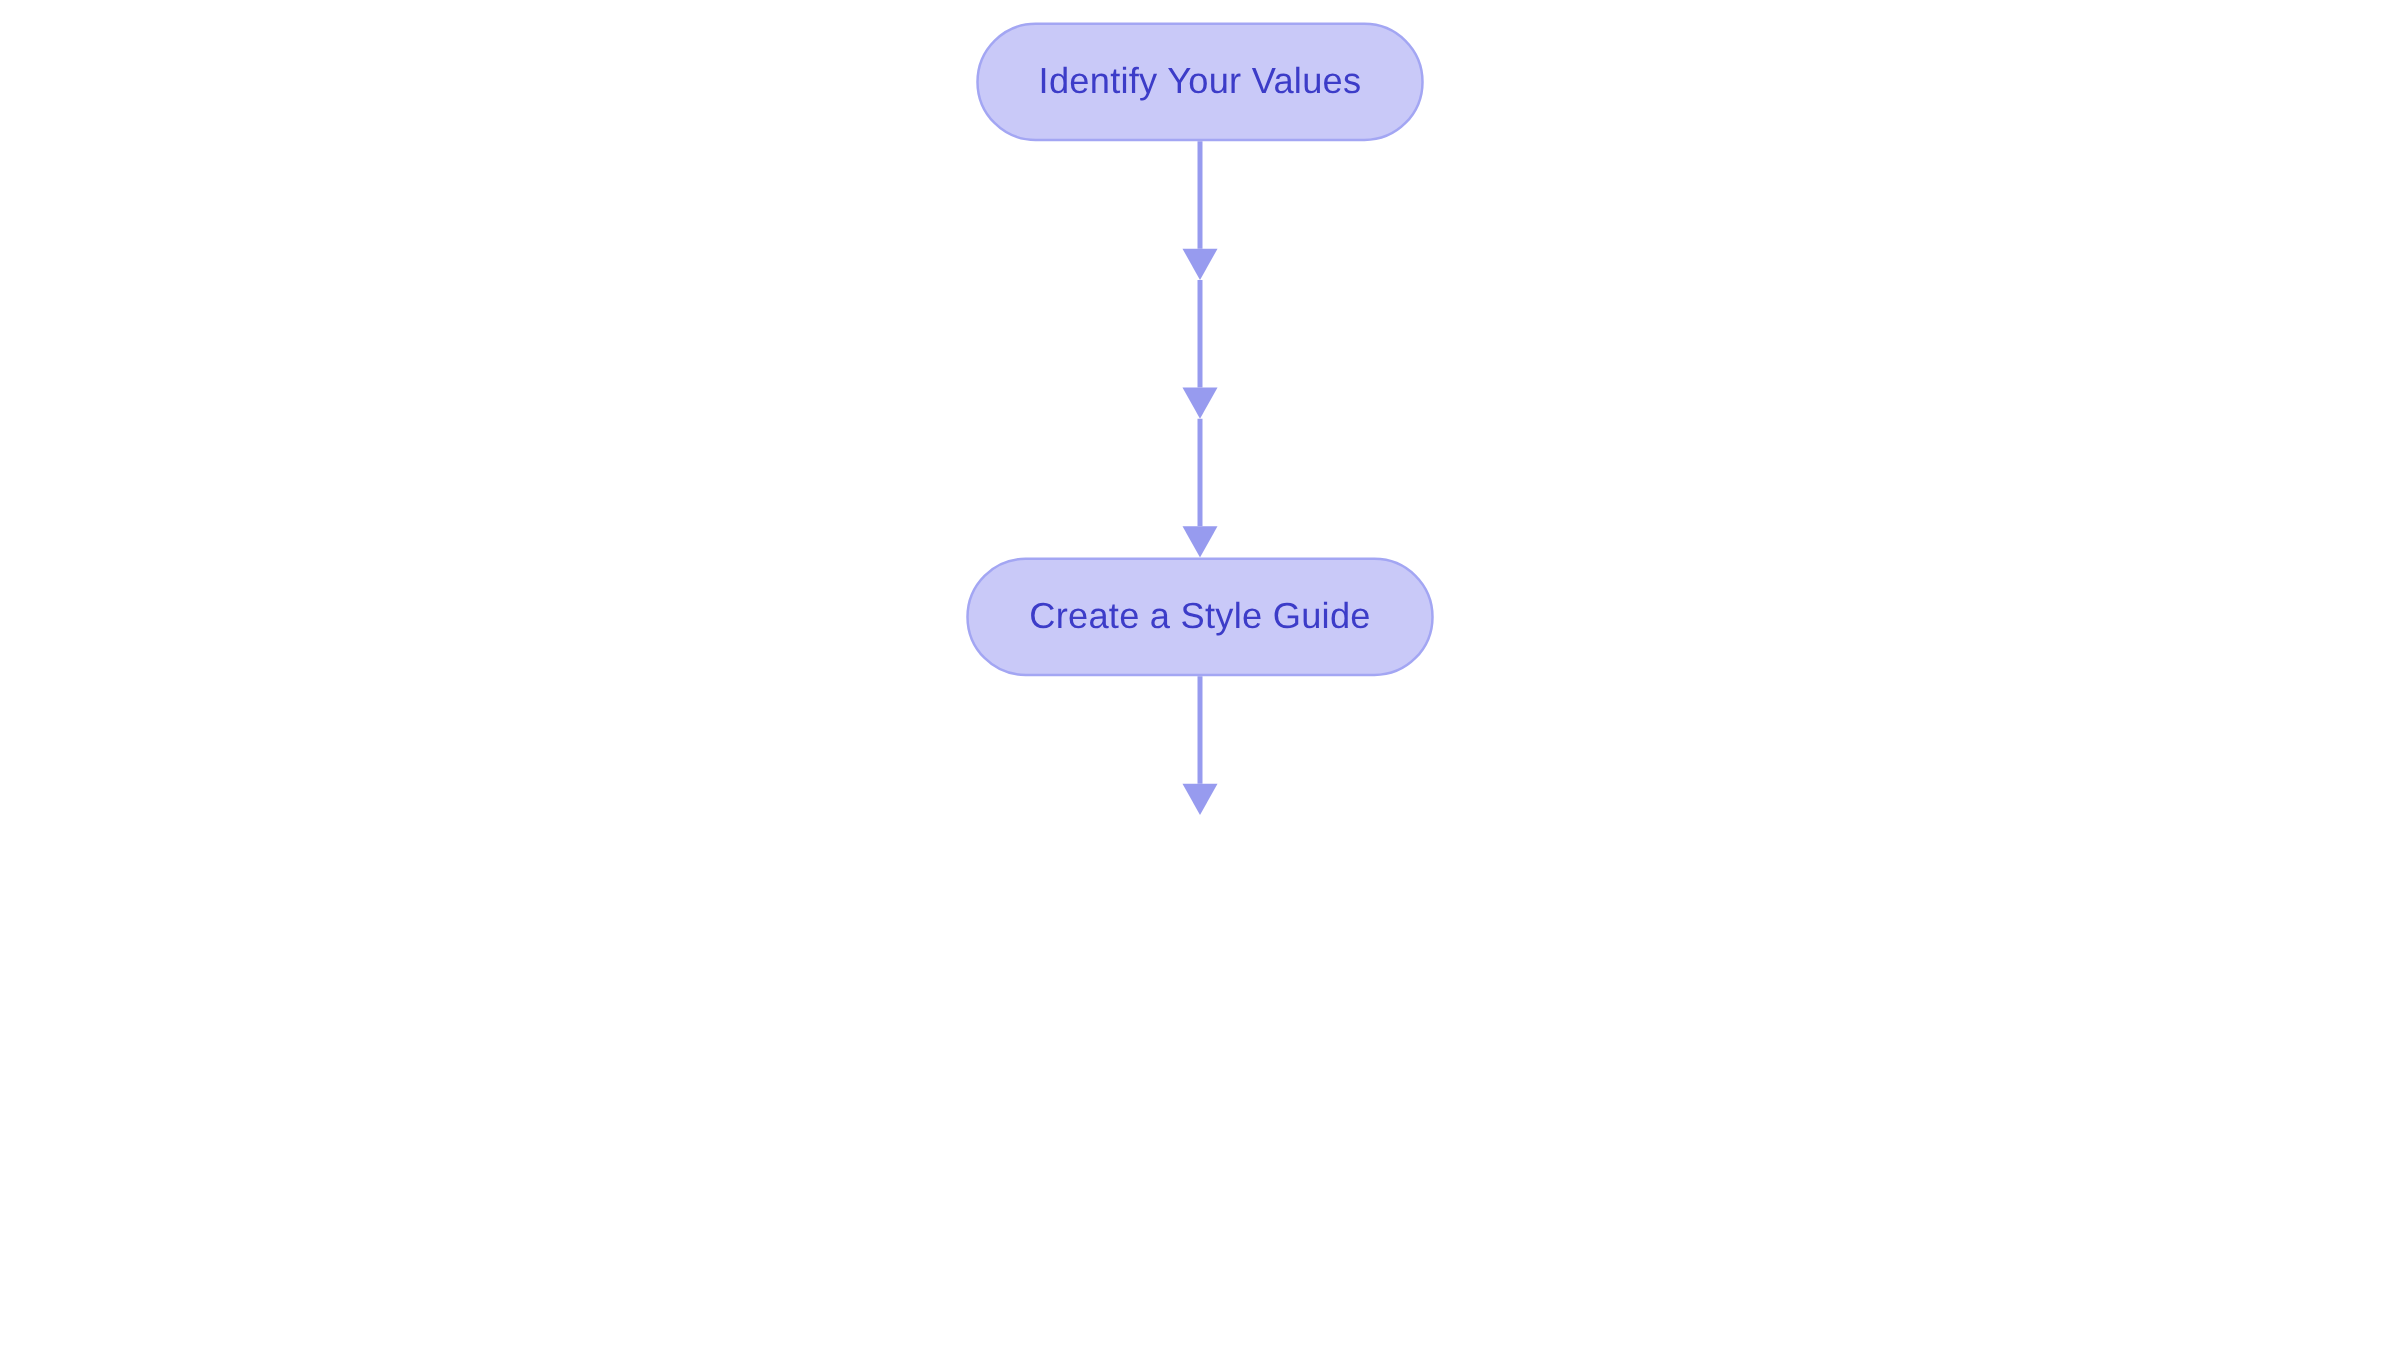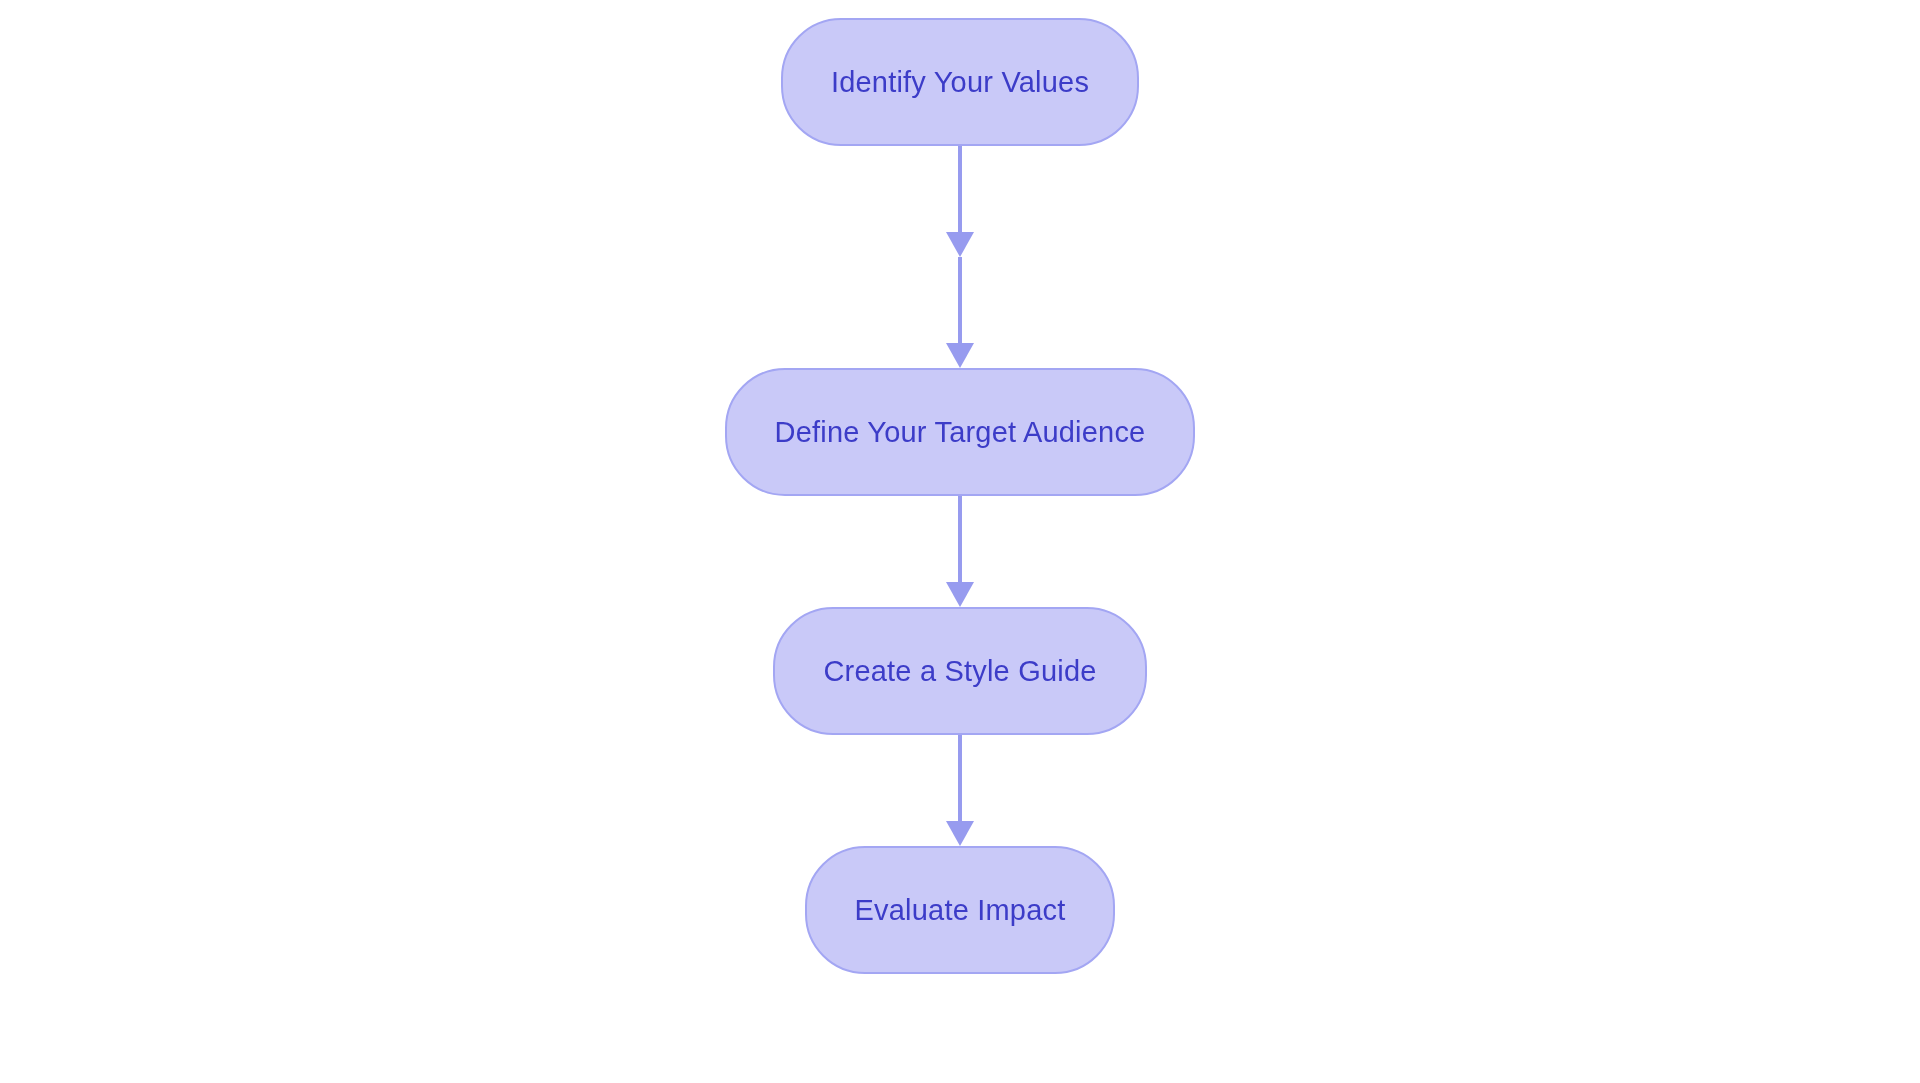--- a/index.html
+++ b/index.html
@@ -26,21 +26,21 @@
     position:absolute;
     top:18px;
     left:0;
     width:100%;
     display:flex;
     flex-direction:column;
     align-items:center;
   }
   .flow-node{
     box-sizing:border-box;
-    height:128px;
+    height:95px;
     padding:0 48px;
     border:2px solid var(--node-border);
     border-radius:60px;
     background:var(--node-fill);
     color:var(--text);
     font-size:29px;
     letter-spacing:0.2px;
     display:flex;
     align-items:center;
     justify-content:center;
@@ -80,36 +80,30 @@
       <div class="arrow-line"></div>
       <div class="arrow-head"></div>
     </div>
 
 
     <div class="flow-arrow">
       <div class="arrow-line"></div>
       <div class="arrow-head"></div>
     </div>
 
-    <div class="flow-node">
-      <span>Define Your Target Audience</span>
-    </div>
 
     <div class="flow-arrow">
       <div class="arrow-line"></div>
       <div class="arrow-head"></div>
     </div>
 
     <div class="flow-node">
       <span>Create a Style Guide</span>
     </div>
 
     <div class="flow-arrow">
       <div class="arrow-line"></div>
       <div class="arrow-head"></div>
     </div>
 
-    <div class="flow-node">
-      <span>Evaluate Impact</span>
-    </div>
 
   </div>
 </div>
 
 </body></html>

